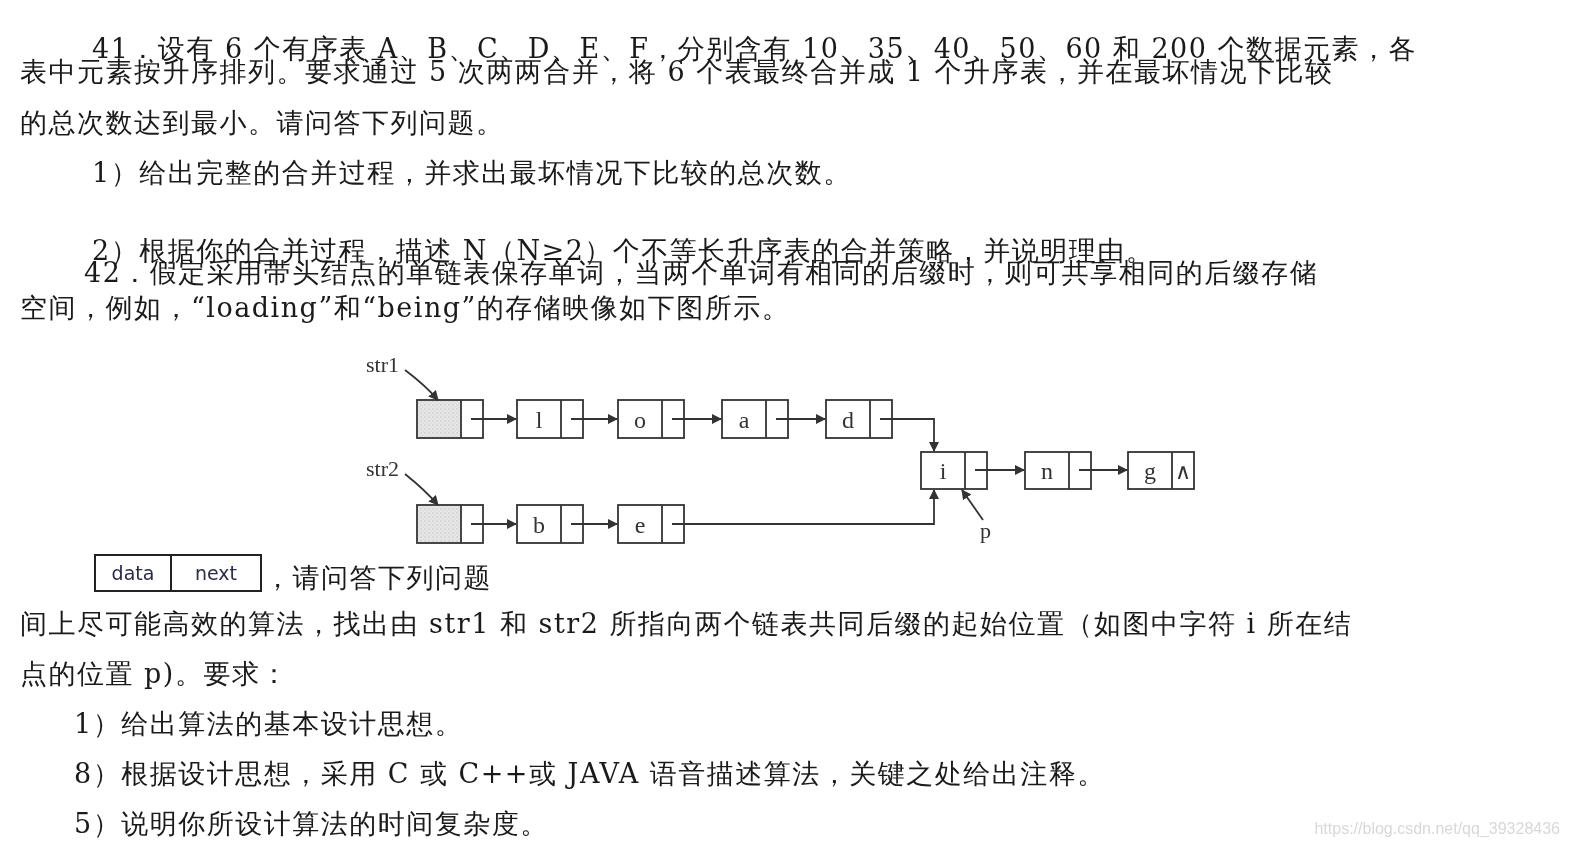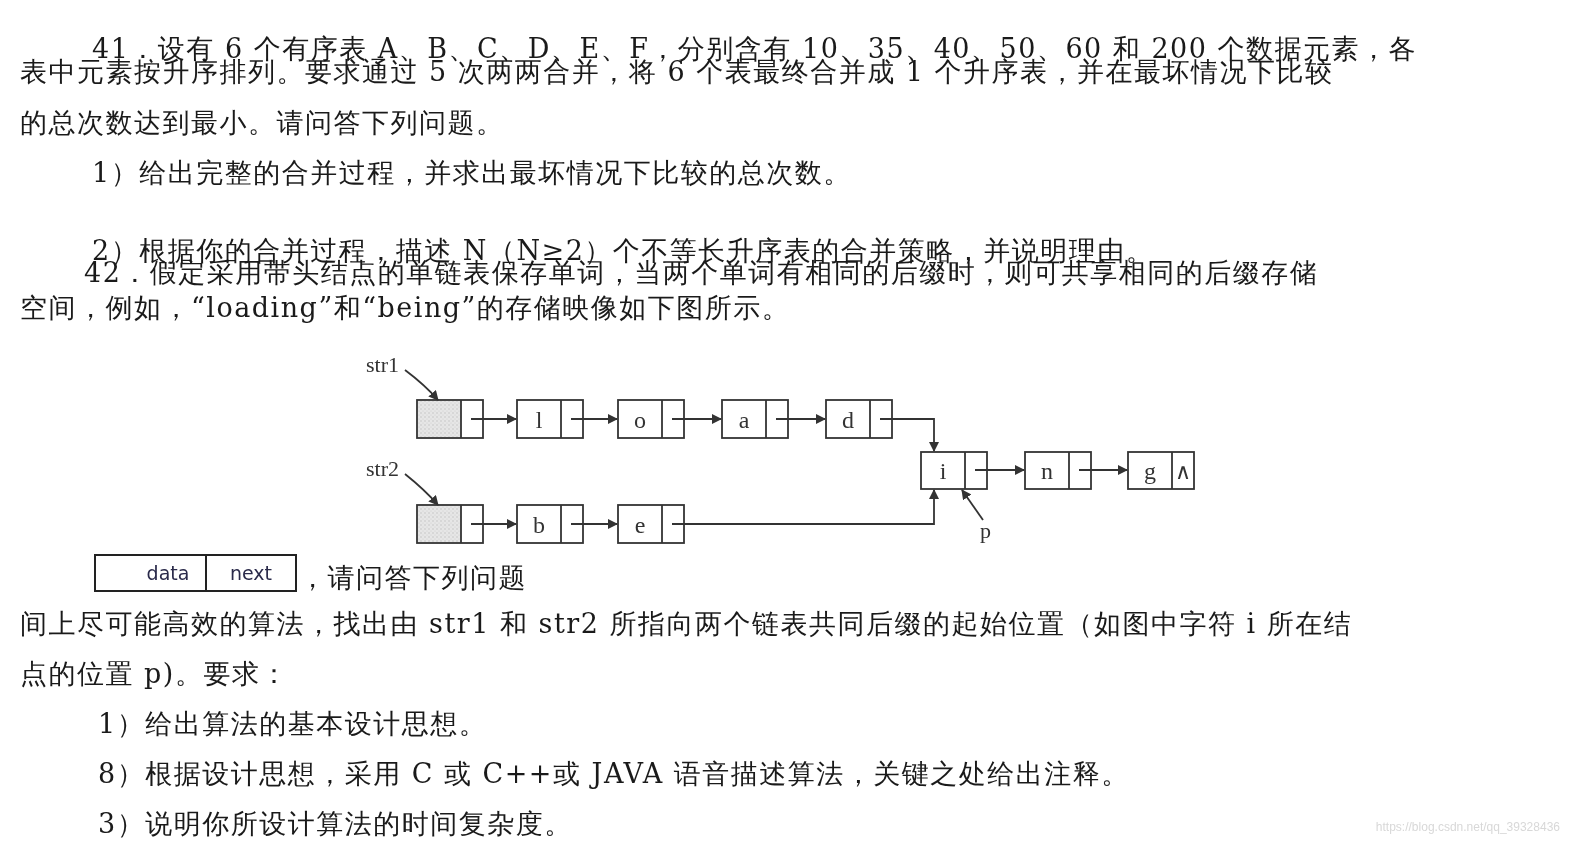--- a/index.html
+++ b/index.html
@@ -17,60 +17,60 @@
     }
     .line {
       position: absolute;
       left: 20px;
       font-size: 27px;
       line-height: 34px;
       white-space: nowrap;
       letter-spacing: 1.5px;
     }
     .indent { left: 92px; }
-    .indent-sm { left: 98px; }
+    .indent-sm { left: 74px; }
     .node-inline {
       display: inline-flex;
       vertical-align: middle;
       border: 2px solid #222;
       height: 34px;
       margin: 0 2px;
       position: relative;
       top: -6px;
       font-family: "DejaVu Sans", "Liberation Sans", sans-serif;
       font-size: 19px;
       letter-spacing: 0;
       color: #2a2a4a;
     }
     .node-inline span {
       display: flex;
       align-items: center;
       justify-content: center;
       height: 100%;
     }
-    .node-inline .f-data { width: 74px; border-right: 2px solid #222; margin-left: 35px; }
+    .node-inline .f-data { width: 74px; border-right: 2px solid #222; }
     .node-inline .f-next { width: 88px; }
     #diagram {
       position: absolute;
       left: 0;
       top: 0;
       width: 1582px;
       height: 857px;
       pointer-events: none;
     }
     #diagram text {
       font-family: "Liberation Serif", "DejaVu Serif", serif;
       fill: #333;
     }
     .watermark {
       position: absolute;
       right: 22px;
       top: 820px;
       font-family: "Liberation Sans", "DejaVu Sans", sans-serif;
-      font-size: 12px;
+      font-size: 16px;
       color: #d8d8d8;
       letter-spacing: 0;
     }
   </style>
 </head>
 <body>
 
 <div class="line indent" style="top:4px;margin-top:28px;">41．设有 6 个有序表 A、B、C、D、E、F，分别含有 10、35、40、50、60 和 200 个数据元素，各</div>
 <div class="line" style="top:55px;">表中元素按升序排列。要求通过 5 次两两合并，将 6 个表最终合并成 1 个升序表，并在最坏情况下比较</div>
 <div class="line" style="top:106px;">的总次数达到最小。请问答下列问题。</div>
@@ -165,15 +165,15 @@
 <div class="line indent" style="top:560px;">
   <span class="node-inline">
       <span class="f-data">data</span>
       <span class="f-next">next</span>
     </span><span>，请问答下列问题</span>
 </div>
 <div class="line" style="top:607px;">间上尽可能高效的算法，找出由 str1 和 str2 所指向两个链表共同后缀的起始位置（如图中字符 i 所在结</div>
 <div class="line" style="top:657px;">点的位置 p)。要求：</div>
 <div class="line indent-sm" style="top:707px;">1）给出算法的基本设计思想。</div>
 <div class="line indent-sm" style="top:757px;">8）根据设计思想，采用 C 或 C++或 JAVA 语音描述算法，关键之处给出注释。</div>
-<div class="line indent-sm" style="top:807px;">3）说明你所设计算法的时间复杂度。</div>
+<div class="line indent-sm" style="top:807px;">5）说明你所设计算法的时间复杂度。</div>
 
 <div class="watermark">https://blog.csdn.net/qq_39328436</div>
 
 </body></html>

